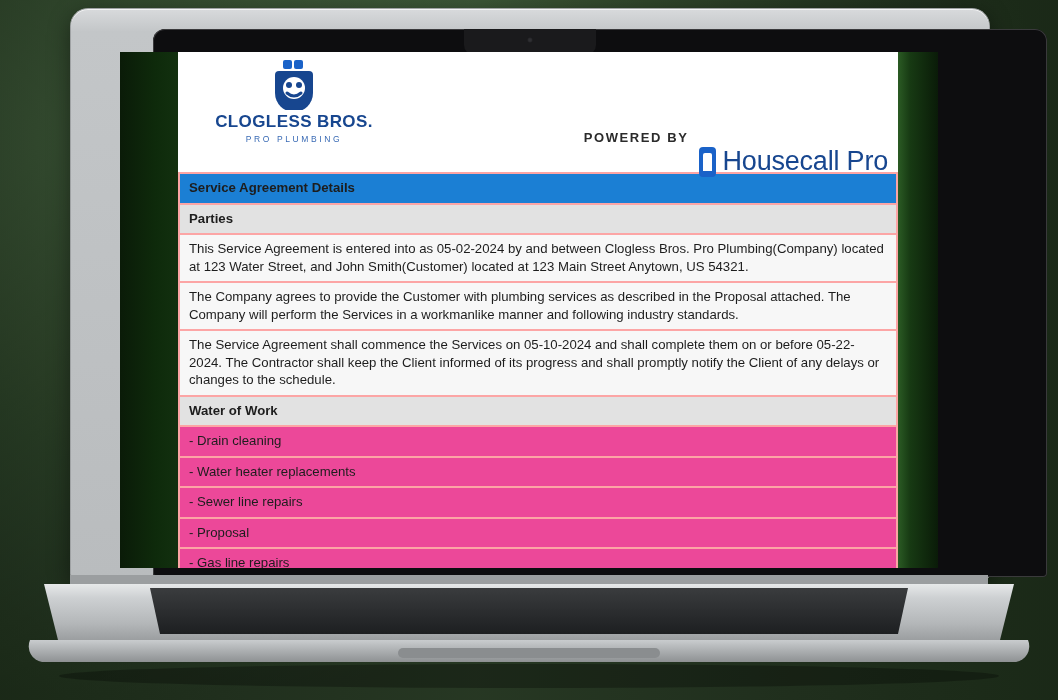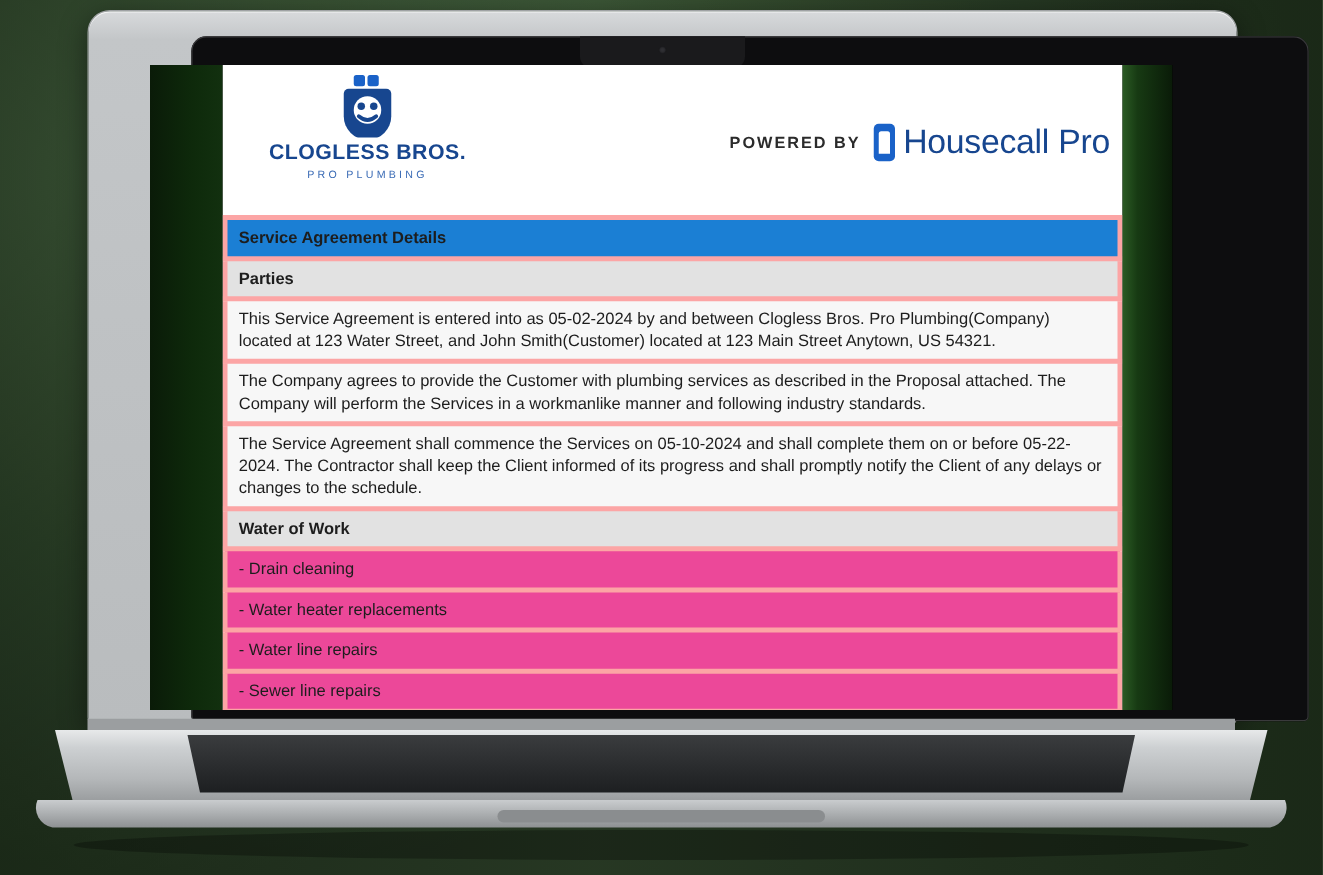--- a/index.html
+++ b/index.html
@@ -155,20 +155,21 @@
   .powered-by {
     font-size: 13px;
     letter-spacing: 1.6px;
     color: #2b2b2b;
     font-weight: 600;
   }
   .hcp-logo {
     display: flex;
     align-items: center;
     gap: 7px;
+    margin-top: 48px;
   }
   .hcp-mark {
     width: 17px; height: 30px;
     background: #1a62c8;
     border-radius: 4px 4px 4px 4px;
     position: relative;
   }
   .hcp-mark:after{
     content:"";
     position:absolute;
@@ -187,21 +188,21 @@
   table.doc {
     width: 100%;
     border-collapse: collapse;
     table-layout: fixed;
   }
   table.doc td {
     font-size: 13.2px;
     line-height: 17.5px;
     color: #1d1d1d;
     padding: 5px 9px 6px 9px;
-    border: 4px solid #fca5a5;
+    border: 2px solid #fca5a5;
     vertical-align: top;
   }
   td.title-row {
     background: #1b7fd4;
     color: #ffffff;
     font-weight: bold;
     font-size: 13.5px;
     padding: 4px 9px 5px 9px;
     border-color: #1b7fd4;
   }
@@ -275,23 +276,20 @@
             <td class="para-row">The Service Agreement shall commence the Services on 05-10-2024 and shall complete them on or before 05-22-2024. The Contractor shall keep the Client informed of its progress and shall promptly notify the Client of any delays or changes to the schedule.</td>
           </tr>
           <tr>
             <td class="section-row">Water of Work</td>
           </tr>
           <tr>
             <td class="scope-row">- Drain cleaning</td>
           </tr>
           <tr>
             <td class="scope-row">- Water heater replacements</td>
-          </tr>
-          <tr>
-            <td class="scope-row">- Water line repairs</td>
           </tr>
           <tr>
             <td class="scope-row">- Sewer line repairs</td>
           </tr>
           <tr>
             <td class="scope-row">- Proposal</td>
           </tr>
           <tr>
             <td class="scope-row">- Gas line repairs</td>
           </tr>

